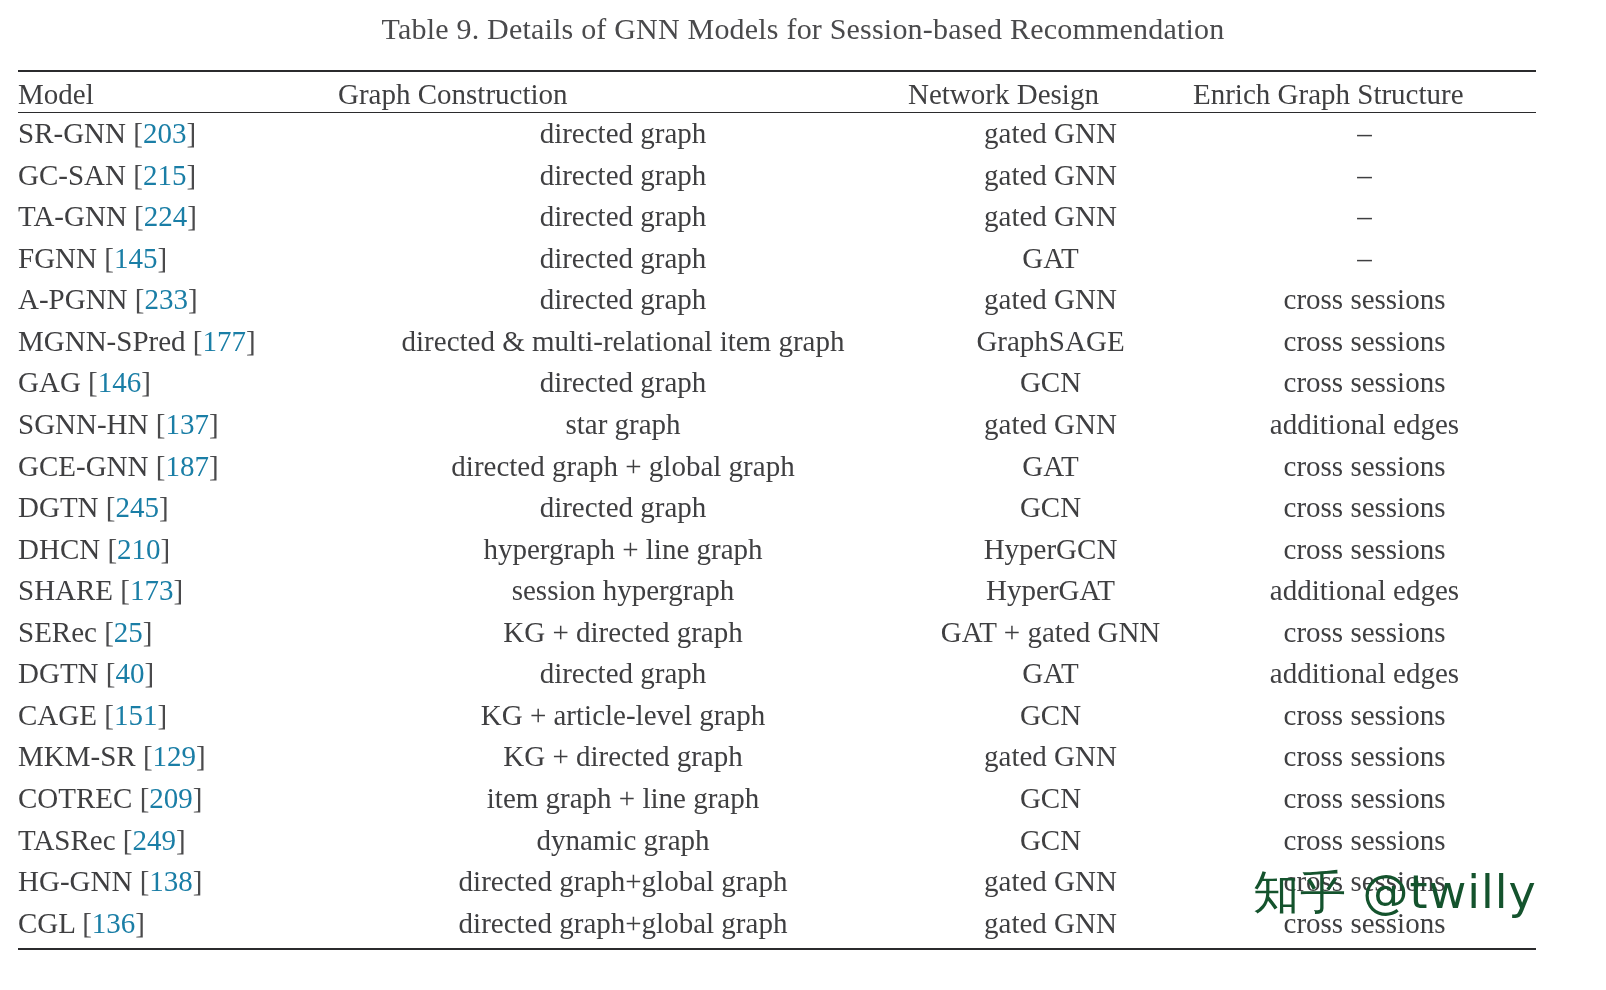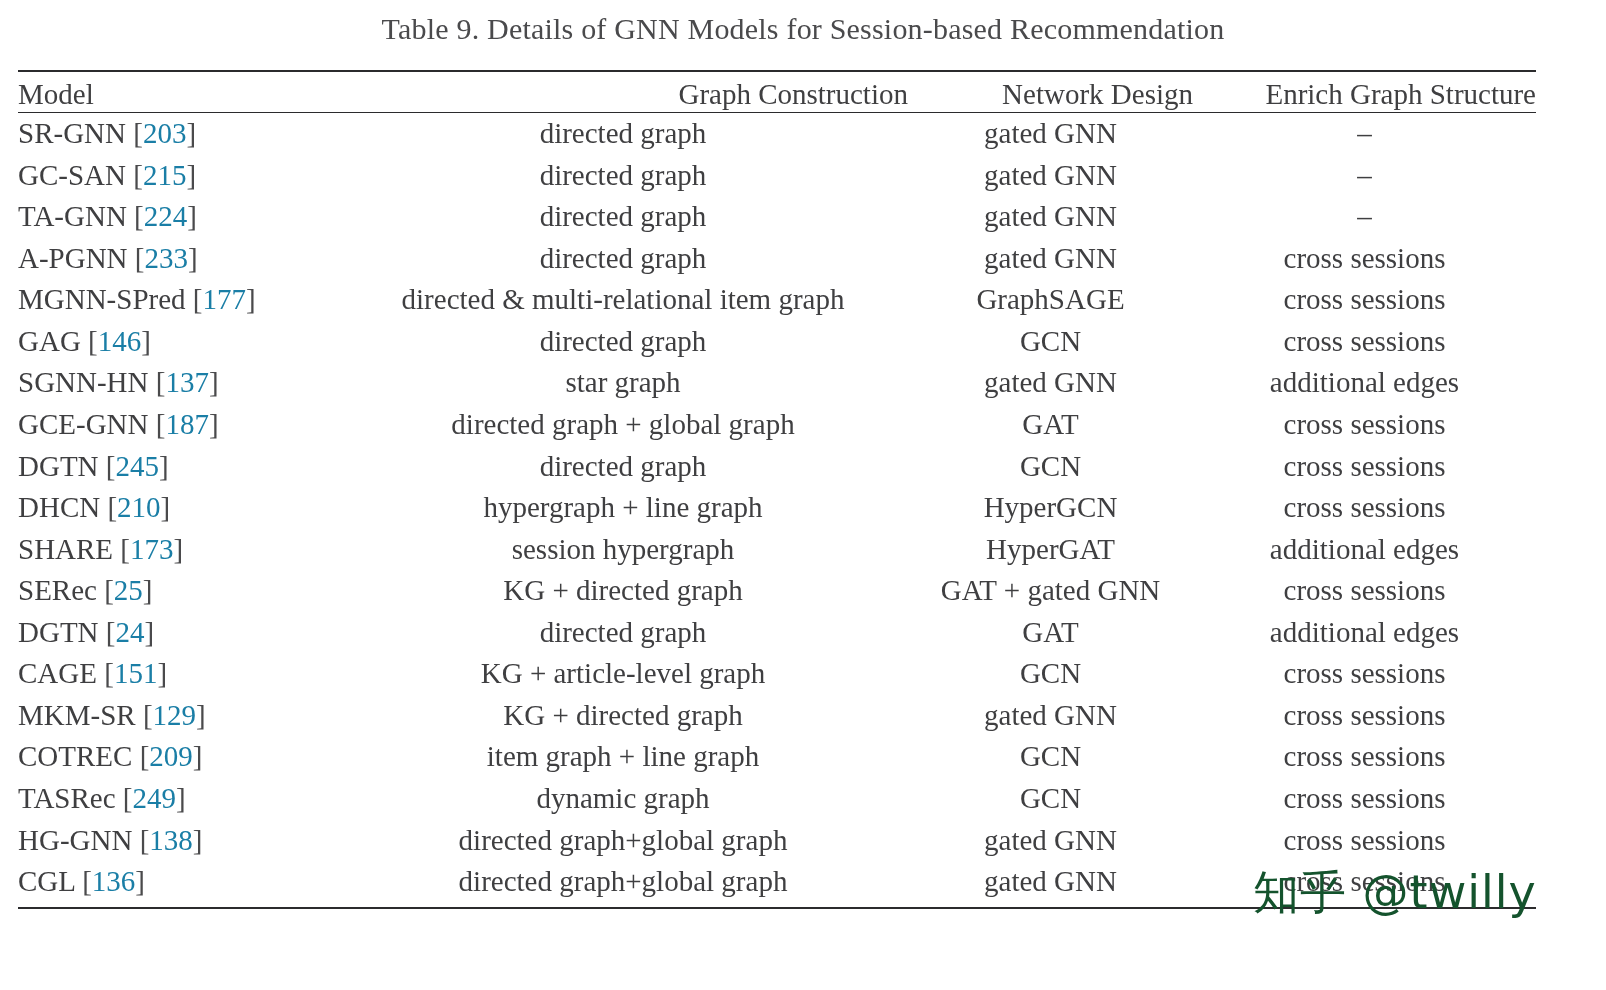--- a/index.html
+++ b/index.html
@@ -60,21 +60,21 @@
     font-weight: normal;
     font-size: 29px;
     color: #3f3f41;
     border-top: 2.5px solid #2b2b2d;
     border-bottom: 1.6px solid #2b2b2d;
     white-space: nowrap;
   }
   th.th-model   { text-align: left; padding-left: 10px; }
   th.th-graph,
   th.th-network,
-  th.th-enrich  { text-align: right; }
+  th.th-enrich  { text-align: left; }
 
   tbody tr.data-row td {
     padding: 1px 0 2px 0;
     line-height: 1.33;
     white-space: nowrap;
   }
   td.td-model   { text-align: left; padding-left: 10px; }
   td.td-graph,
   td.td-network,
   td.td-enrich  { text-align: center; }
@@ -136,20 +136,26 @@
             <td class="td-network">gated GNN</td>
             <td class="td-enrich">–</td>
           </tr>
           <tr class="data-row">
             <td class="td-model"><span>TA-GNN</span> <span class="cite">[<span class="num">224</span>]</span></td>
             <td class="td-graph">directed graph</td>
             <td class="td-network">gated GNN</td>
             <td class="td-enrich">–</td>
           </tr>
           <tr class="data-row">
+            <td class="td-model"><span>FGNN</span> <span class="cite">[<span class="num">145</span>]</span></td>
+            <td class="td-graph">directed graph</td>
+            <td class="td-network">GAT</td>
+            <td class="td-enrich">–</td>
+          </tr>
+          <tr class="data-row">
             <td class="td-model"><span>A-PGNN</span> <span class="cite">[<span class="num">233</span>]</span></td>
             <td class="td-graph">directed graph</td>
             <td class="td-network">gated GNN</td>
             <td class="td-enrich">cross sessions</td>
           </tr>
           <tr class="data-row">
             <td class="td-model"><span>MGNN-SPred</span> <span class="cite">[<span class="num">177</span>]</span></td>
             <td class="td-graph">directed &amp; multi-relational item graph</td>
             <td class="td-network">GraphSAGE</td>
             <td class="td-enrich">cross sessions</td>
@@ -190,21 +196,21 @@
             <td class="td-network">HyperGAT</td>
             <td class="td-enrich">additional edges</td>
           </tr>
           <tr class="data-row">
             <td class="td-model"><span>SERec</span> <span class="cite">[<span class="num">25</span>]</span></td>
             <td class="td-graph">KG + directed graph</td>
             <td class="td-network">GAT + gated GNN</td>
             <td class="td-enrich">cross sessions</td>
           </tr>
           <tr class="data-row">
-            <td class="td-model"><span>DGTN</span> <span class="cite">[<span class="num">24</span>]</span></td>
+            <td class="td-model"><span>DGTN</span> <span class="cite">[<span class="num">40</span>]</span></td>
             <td class="td-graph">directed graph</td>
             <td class="td-network">GAT</td>
             <td class="td-enrich">additional edges</td>
           </tr>
           <tr class="data-row">
             <td class="td-model"><span>CAGE</span> <span class="cite">[<span class="num">151</span>]</span></td>
             <td class="td-graph">KG + article-level graph</td>
             <td class="td-network">GCN</td>
             <td class="td-enrich">cross sessions</td>
           </tr>

